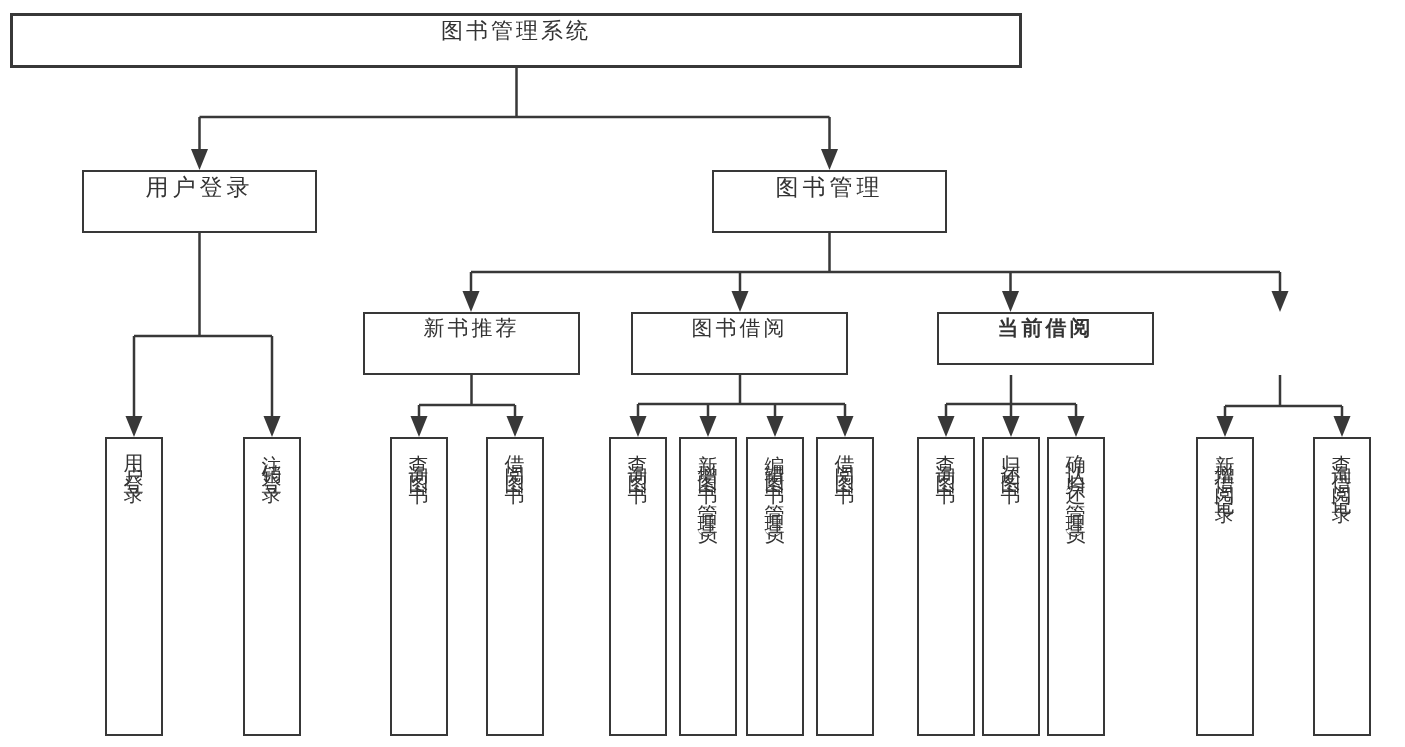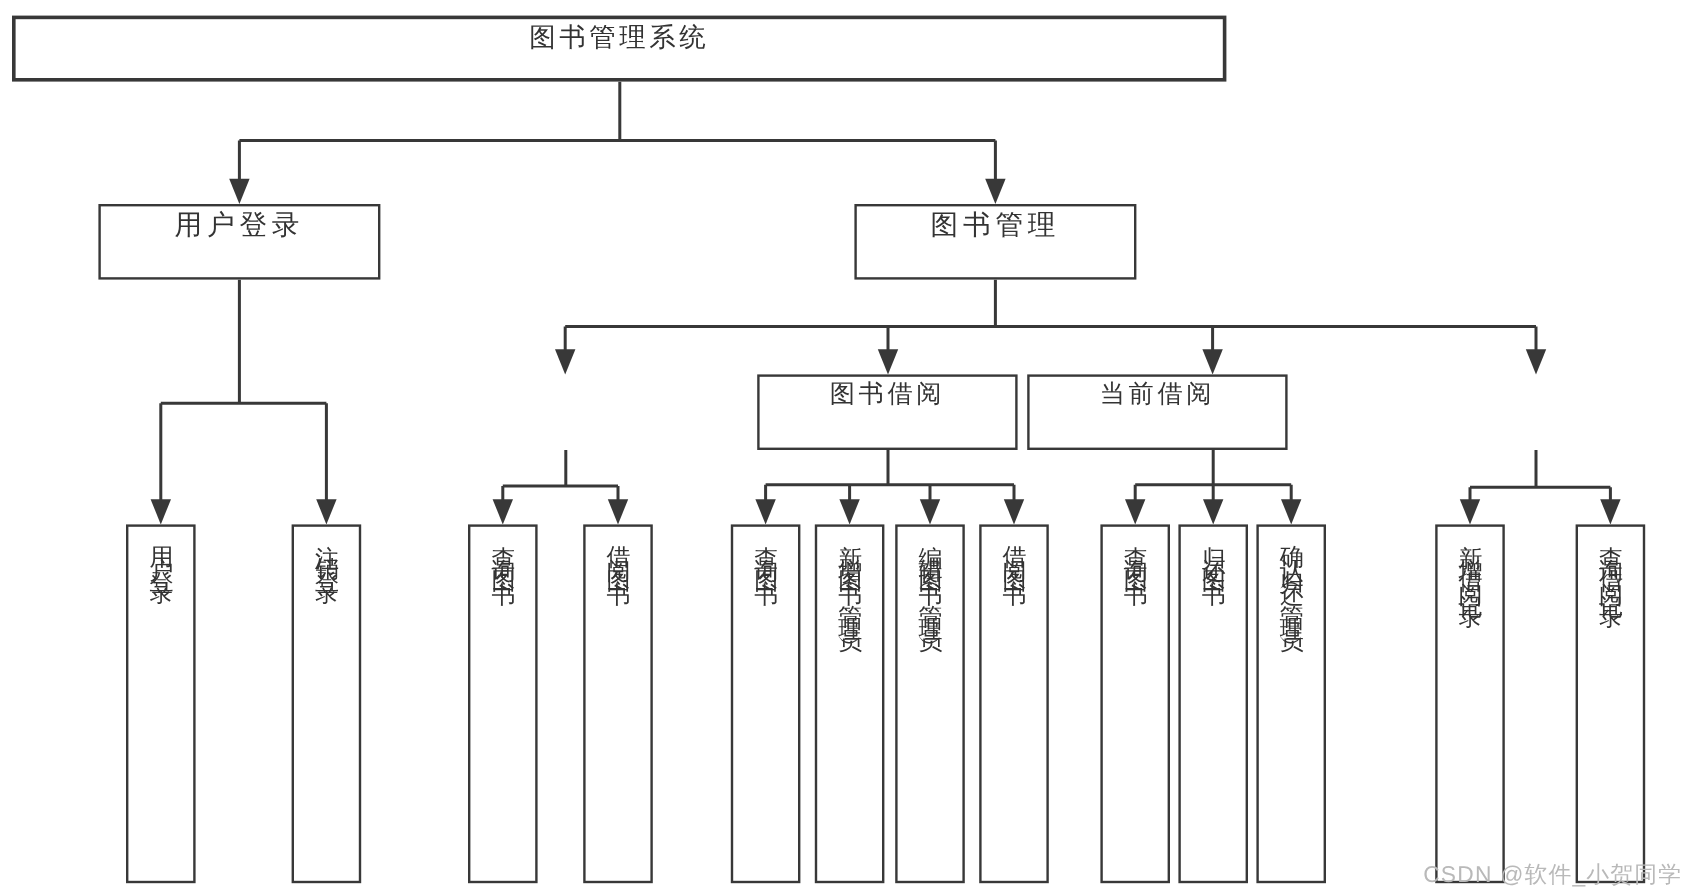--- a/index.html
+++ b/index.html
@@ -123,24 +123,27 @@
     <span>图书管理系统</span>
   </div>
 
   <div class="node lvl2" style="left:82px; top:170px; width:235px; height:63px;">
     <span>用户登录</span>
   </div>
   <div class="node lvl2" style="left:712px; top:170px; width:235px; height:63px;">
     <span>图书管理</span>
   </div>
 
+  <div class="node lvl3" style="left:363px; top:312px; width:217px; height:63px;">
+    <span>新书推荐</span>
+  </div>
   <div class="node lvl3" style="left:631px; top:312px; width:217px; height:63px;">
     <span>图书借阅</span>
   </div>
-  <div class="node lvl3" style="left:856px; top:312px; width:217px; height:63px;">
+  <div class="node lvl3" style="left:937px; top:312px; width:217px; height:53px;font-weight:bold;">
     <span>当前借阅</span>
   </div>
 
   <div class="node leaf" style="left:105px; top:437px; width:58px; height:299px;">
     <span>用户登录</span>
   </div>
   <div class="node leaf" style="left:243px; top:437px; width:58px; height:299px;">
     <span>注销登录</span>
   </div>
 
@@ -174,15 +177,14 @@
     <span>确认归还（管理员）</span>
   </div>
 
   <div class="node leaf" style="left:1196px; top:437px; width:58px; height:299px;">
     <span>新增借阅记录</span>
   </div>
   <div class="node leaf" style="left:1313px; top:437px; width:58px; height:299px;">
     <span>查询借阅记录</span>
   </div>
 
-  <div class="watermark">CSDN @软件_小贺同学</div>
 
 </div>
 
 </body></html>

